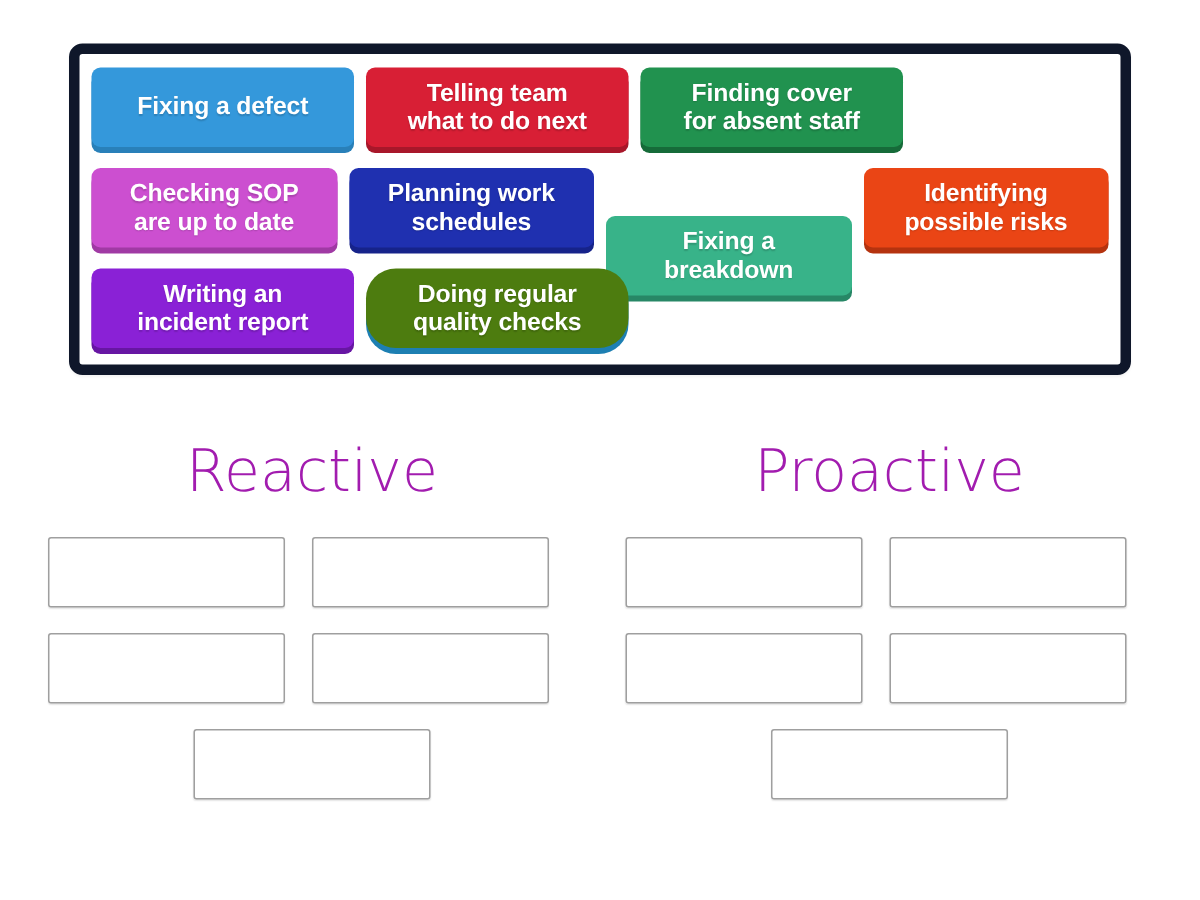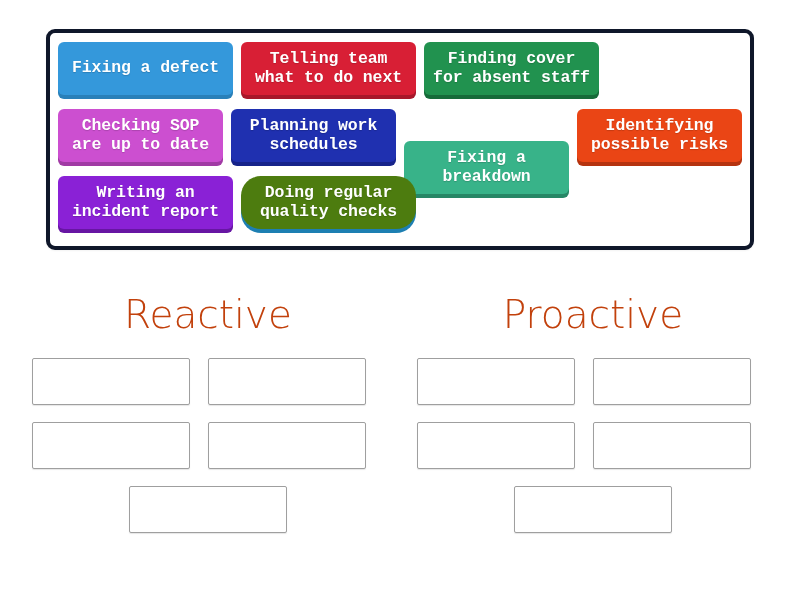--- a/index.html
+++ b/index.html
@@ -24,24 +24,23 @@
 
   
   #word-bank {
     position: absolute;
     left: 46px;
     top: 29px;
     width: 708px;
     height: 221px;
     box-sizing: border-box;
     background: #ffffff;
-    border: 4px solid #0f172a;
+    border: 7px solid #0f172a;
     border-radius: 9px;
     box-shadow: 0 1px 2px rgba(0,0,0,0.05);
-    font-family: Liberation Mono, monospace;
   }
 
   .tile-rows {
     position: absolute;
     left: 8px;
     top: 9px;
     right: 8px;
     bottom: 8px;
   }
 
@@ -88,21 +87,21 @@
     display: block;
     width: 100%;
   }
 
   
   .column-heading {
     position: absolute;
     font-family: "DejaVu Sans", sans-serif;
     font-weight: 300;
     font-size: 39px;
-    color: #c2410c;
+    color: #a21caf;
     text-align: center;
     white-space: nowrap;
   }
   #heading-reactive  { left: 32px;  top: 292px; width: 352px; }
   #heading-proactive { left: 417px; top: 292px; width: 352px; }
 
   
   .dropzone-column {
     position: absolute;
     top: 358px;

